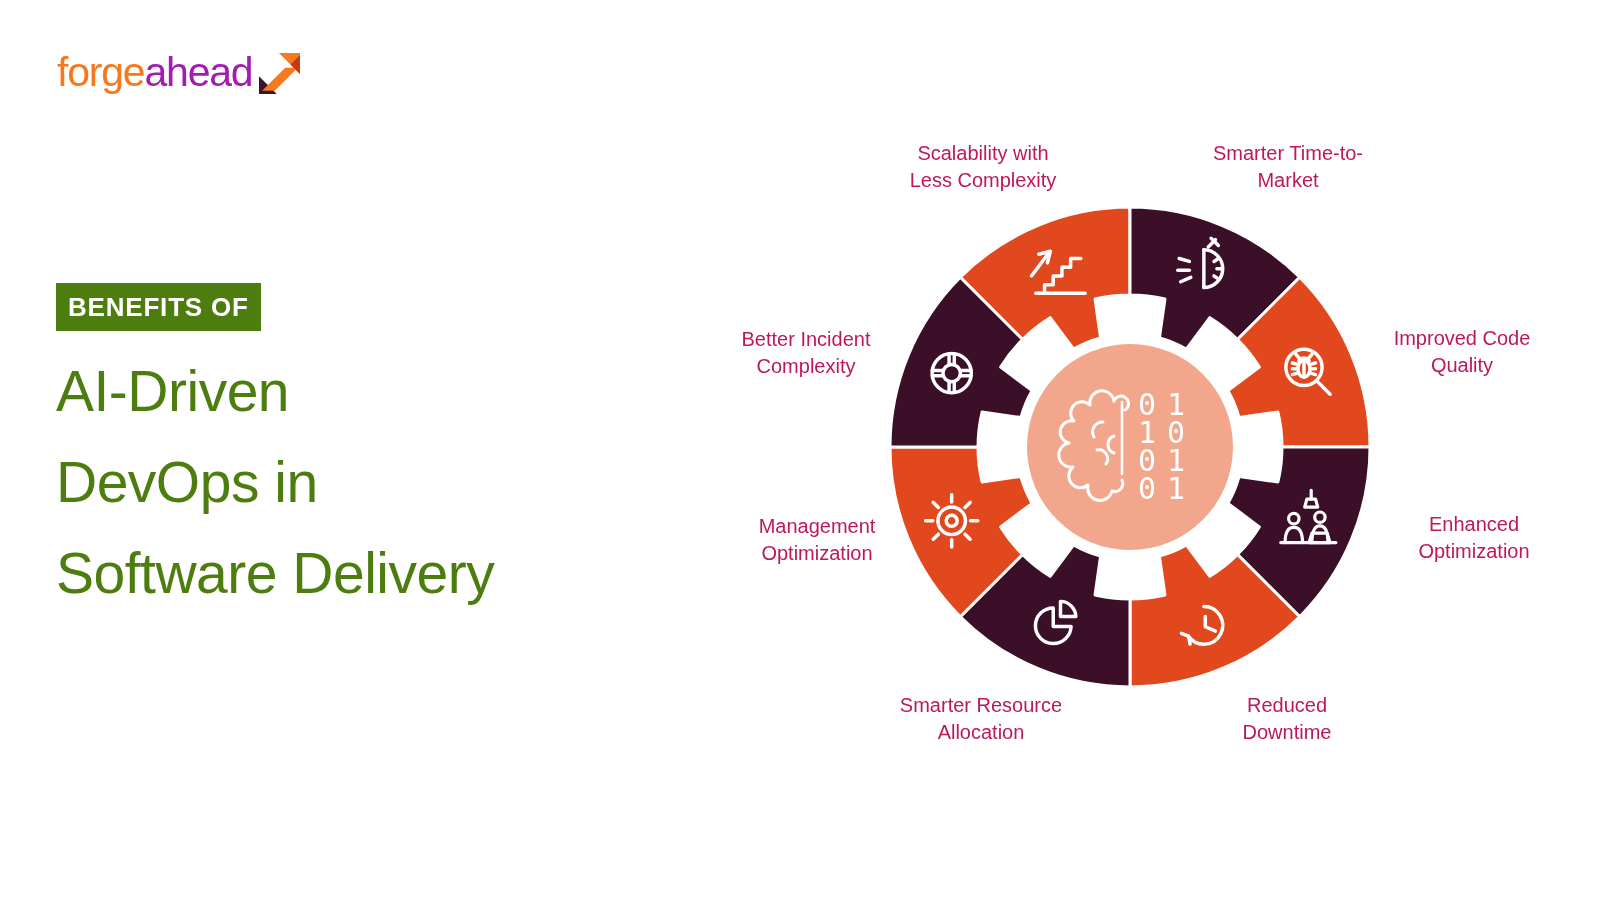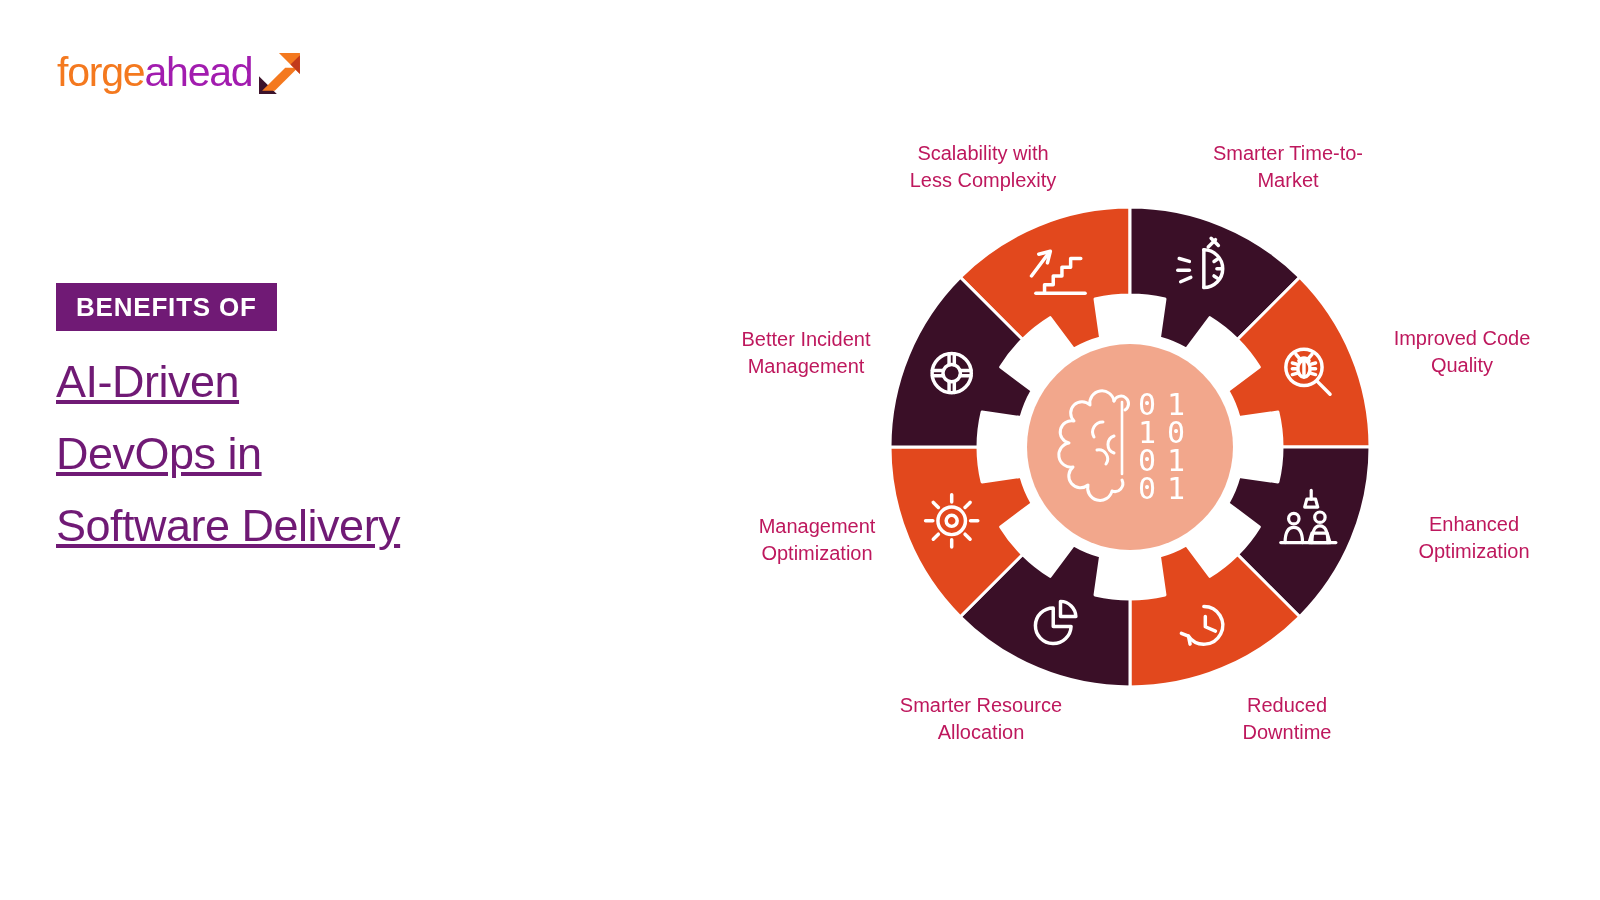--- a/index.html
+++ b/index.html
@@ -10,30 +10,29 @@
   }
   
   .logo{position:absolute;left:57px;top:50px;display:flex;align-items:center;}
   .logo .word{font-size:41px;font-weight:400;letter-spacing:-1.2px;line-height:1;}
   .logo .p1{color:#F4791F;}
   .logo .p2{color:#a21caf;}
   .logo svg{margin-left:7px;margin-top:2px;}
   
   .badge{
     position:absolute;left:56px;top:283px;
-    background:#701a75;color:#ffffff;
+    background:#4d7c0f;color:#ffffff;
     font-size:26px;font-weight:700;letter-spacing:0.8px;
-    padding:11px 20px;line-height:1;
+    padding:11px 12px;line-height:1;
   }
   .title{
     position:absolute;left:56px;top:346px;width:680px;
-    font-size:45px;font-weight:500;color:#701a75;
+    font-size:57px;font-weight:500;color:#4d7c0f;
     line-height:1.6;letter-spacing:-0.5px;
     white-space:pre-line;
-    text-decoration:underline;
   }
   
   .wheel-wrap{position:absolute;left:820px;top:137px;width:620px;height:620px;}
   
   .seg-label{
     position:absolute;transform:translate(-50%,-50%);
     font-size:20px;font-weight:500;color:#be185d;
     line-height:1.33;text-align:center;
   }
   .lbl-0{left:983px;top:167px;width:175px;}
@@ -194,13 +193,13 @@
   </svg>
 </div>
 
 <div class="seg-label lbl-0">Scalability with Less Complexity</div>
 <div class="seg-label lbl-1">Smarter Time-to-Market</div>
 <div class="seg-label lbl-2">Improved Code Quality</div>
 <div class="seg-label lbl-3">Enhanced Optimization</div>
 <div class="seg-label lbl-4">Reduced Downtime</div>
 <div class="seg-label lbl-5">Smarter Resource Allocation</div>
 <div class="seg-label lbl-6">Management Optimization</div>
-<div class="seg-label lbl-7">Better Incident Management</div>
+<div class="seg-label lbl-7">Better Incident Complexity</div>
 
 </body></html>

